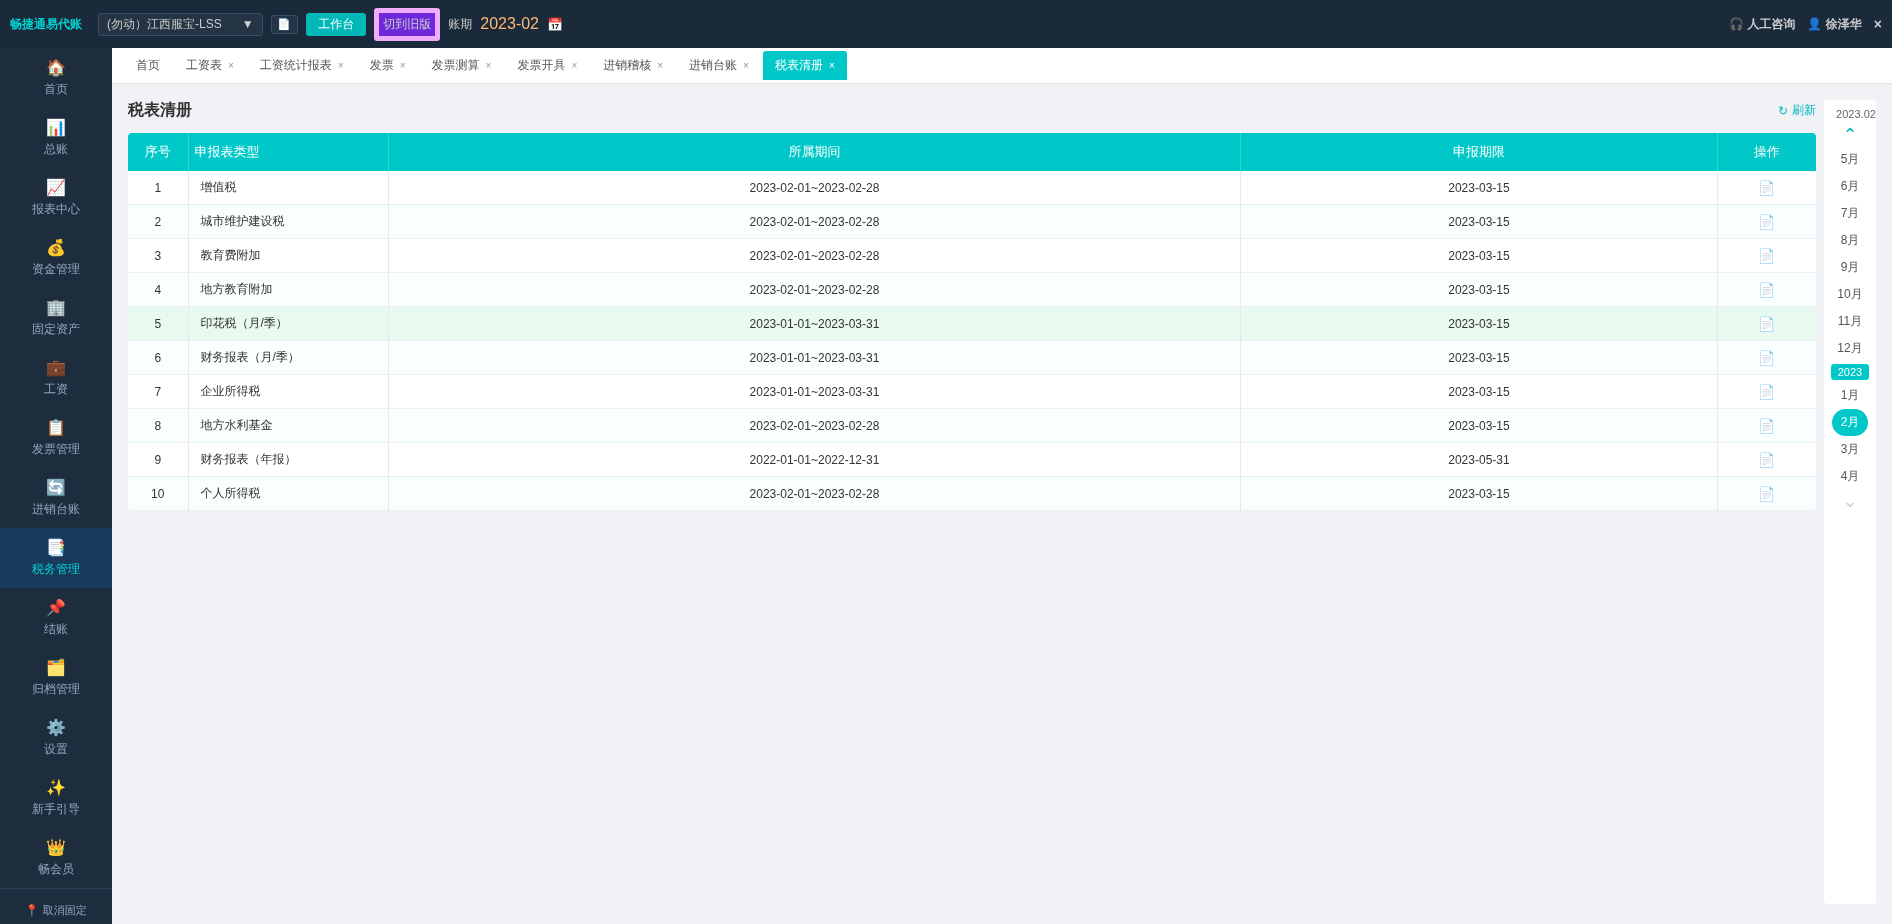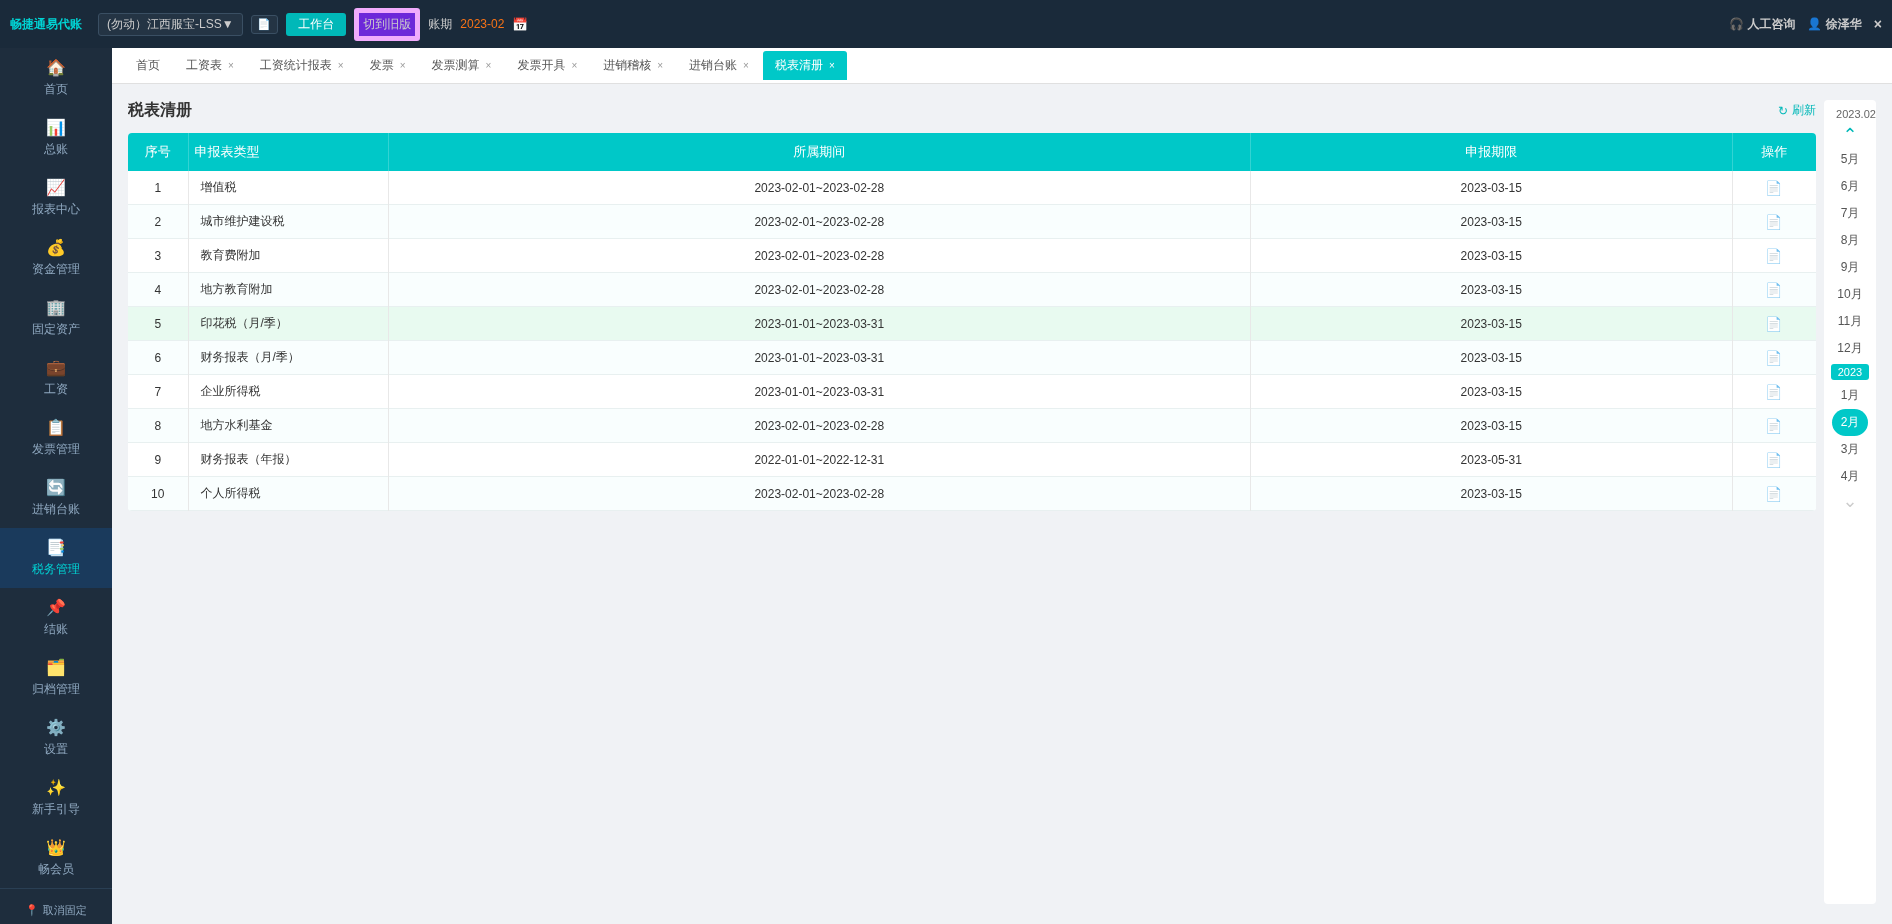--- a/index.html
+++ b/index.html
@@ -23,21 +23,21 @@
     }
     .company-selector {
       background: #243444;
       border: 1px solid #3a4f63;
       border-radius: 3px;
       color: #ccc;
       font-size: 12px;
       padding: 2px 8px;
       display: flex;
       align-items: center;
-      gap: 0;
+      gap: 20px;
       cursor: pointer;
     }
     .top-bar-icon-btn {
       background: #243444;
       border: 1px solid #3a4f63;
       border-radius: 3px;
       color: #ccc;
       font-size: 11px;
       padding: 2px 6px;
       cursor: pointer;
@@ -58,22 +58,22 @@
       color: #ccc;
       font-size: 12px;
       padding: 3px 4px;
       cursor: pointer;
     }
     .period-label {
       color: #ccc;
       font-size: 12px;
     }
     .period-value {
-      color: #f97316;
-      font-size: 12px;
+      color: #fdba74;
+      font-size: 16px;
     }
     .top-bar-right {
       margin-left: auto;
       display: flex;
       align-items: center;
       gap: 12px;
       color: #ccc;
       font-size: 12px;
       font-weight: bold;
     }
@@ -452,21 +452,21 @@
           </button>
         </div>
 
         <table class="data-table">
           <thead>
             <tr>
               <th style="width:60px;">序号</th>
               <th style="width:200px;text-align:left;">申报表类型</th>
               <th>所属期间</th>
               <th>申报期限</th>
-              <th style="width:84px;">操作</th>
+              <th style="width:99px;">操作</th>
             </tr>
           </thead>
           <tbody id="table-body">
           <tr>
                 <td>1</td>
                 <td>增值税</td>
                 <td>2023-02-01~2023-02-28</td>
                 <td>2023-03-15</td>
                 <td><span class="action-icon">📄</span></td>
               </tr>

